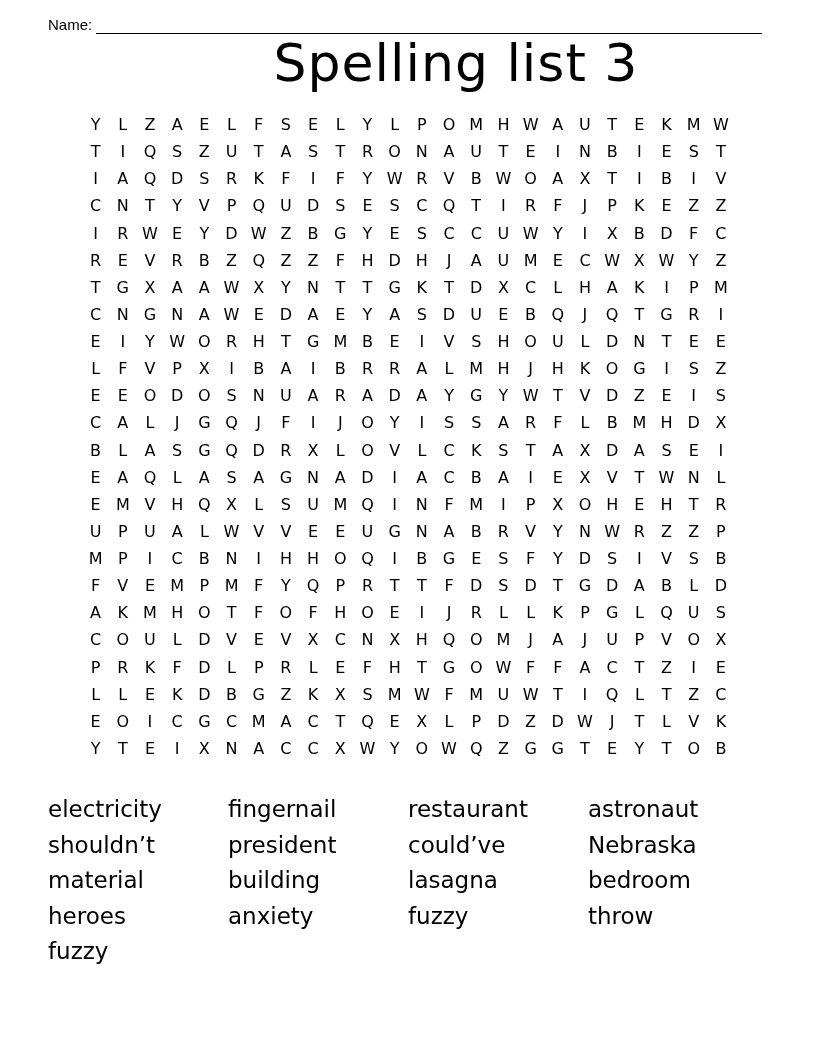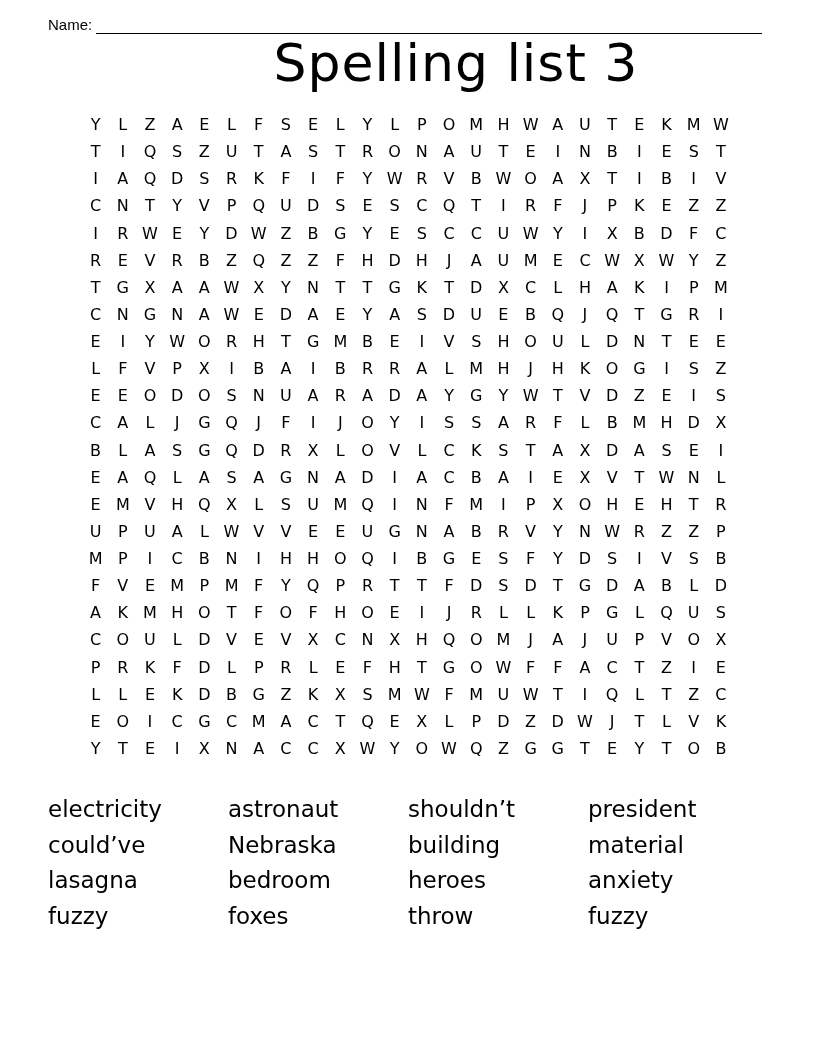--- a/index.html
+++ b/index.html
@@ -624,28 +624,29 @@
     <div class="cell">T</div>
     <div class="cell">E</div>
     <div class="cell">Y</div>
     <div class="cell">T</div>
     <div class="cell">O</div>
     <div class="cell">B</div>
   </div>
 
 <div class="words" id="word-list">
     <div class="word">electricity</div>
+    <div class="word">fingernail</div>
+    <div class="word">restaurant</div>
     <div class="word">astronaut</div>
     <div class="word">shouldn’t</div>
     <div class="word">president</div>
     <div class="word">could’ve</div>
     <div class="word">Nebraska</div>
+    <div class="word">material</div>
     <div class="word">building</div>
-    <div class="word">material</div>
     <div class="word">lasagna</div>
     <div class="word">bedroom</div>
     <div class="word">heroes</div>
     <div class="word">anxiety</div>
     <div class="word">fuzzy</div>
-    <div class="word">foxes</div>
     <div class="word">throw</div>
     <div class="word">fuzzy</div>
   </div>
 
 </body></html>

